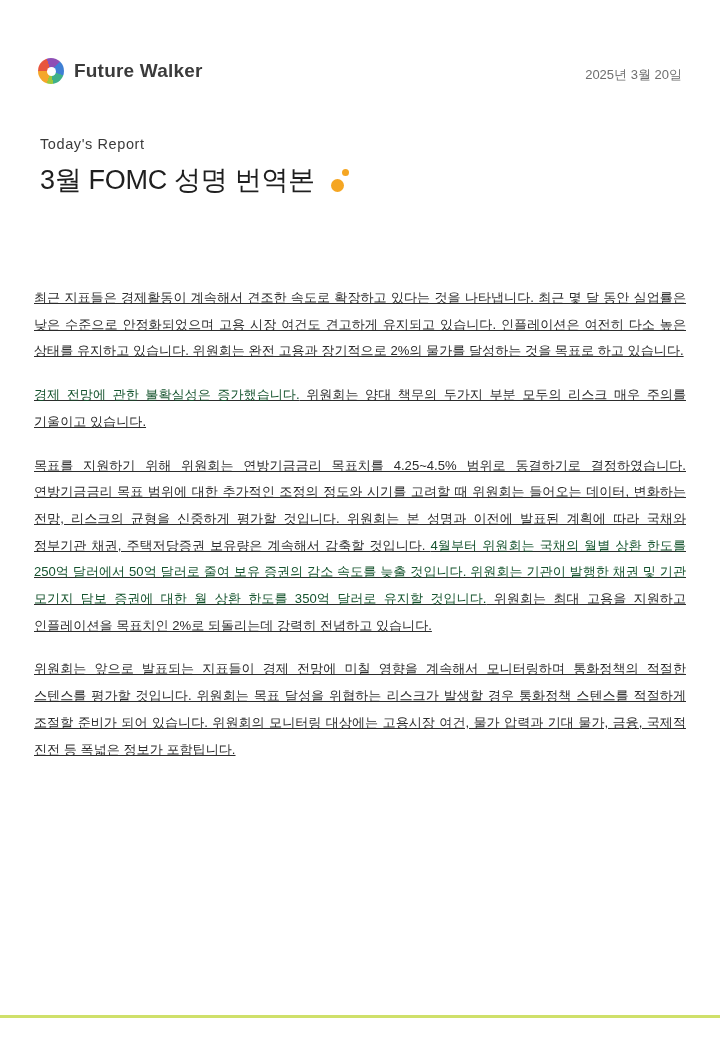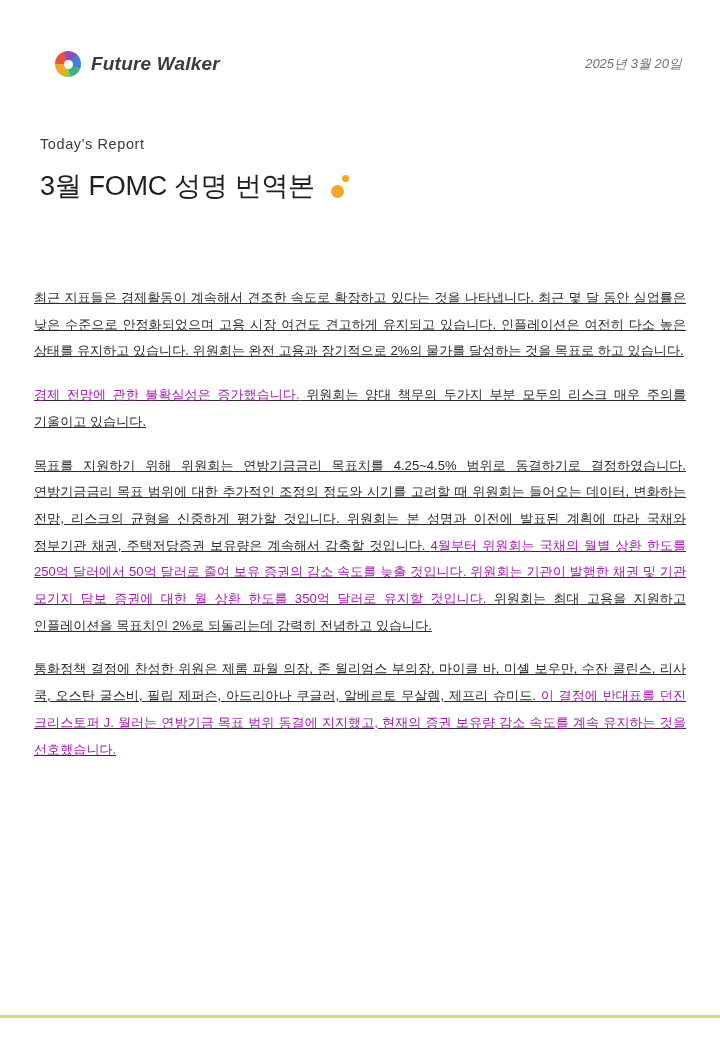--- a/index.html
+++ b/index.html
@@ -11,27 +11,26 @@
     font-family: "Liberation Sans", sans-serif;
     color: #2b2b2b;
     position: relative;
     overflow: hidden;
   }
 
   
   .header {
     position: absolute;
     top: 44px;
-    left: 55px;
+    left: 38px;
     right: 38px;
     height: 40px;
     display: flex;
-    align-items: center;
+    align-items: flex-end;
     justify-content: space-between;
-    font-style: italic;
   }
   .brand {
     display: flex;
     align-items: center;
     gap: 10px;
   }
   .logo-mark {
     width: 26px;
     height: 26px;
     border-radius: 50%;
@@ -70,21 +69,21 @@
   .title-block {
     position: absolute;
     top: 136px;
     left: 40px;
     right: 40px;
   }
   .kicker {
     font-size: 14.5px;
     color: #3a3a3a;
     letter-spacing: 0.6px;
-    margin-bottom: 18px;
+    margin-bottom: 12px;
   }
   .title-row {
     display: flex;
     align-items: center;
     gap: 12px;
   }
   .main-title {
     font-size: 27px;
     font-weight: normal;
     color: #1f1f1f;
@@ -124,21 +123,21 @@
   .para {
     font-size: 13.1px;
     line-height: 2.04;
     color: #2c2c2c;
     margin: 0 0 17px 0;
     text-align: justify;
     word-break: keep-all;
     text-decoration: underline;
   }
   .para:last-child { margin-bottom: 0; }
-  .hl { color: #a21caf; }
+  .hl { color: #14532d; }
 
   
   .footer-rule {
     position: absolute;
     left: 0;
     right: 0;
     bottom: 22px;
     height: 3px;
     background: #cfe06a;
   }
@@ -162,16 +161,16 @@
       <span class="dot-sm"></span>
       <span class="dot-lg"></span>
     </span>
   </div>
 </div>
 
 <div class="content" id="body-content">
     <p class="para"><span>최근 지표들은 경제활동이 계속해서 견조한 속도로 확장하고 있다는 것을 나타냅니다. 최근 몇 달 동안 실업률은 낮은 수준으로 안정화되었으며 고용 시장 여건도 견고하게 유지되고 있습니다. 인플레이션은 여전히 다소 높은 상태를 유지하고 있습니다. 위원회는 완전 고용과 장기적으로 2%의 물가를 달성하는 것을 목표로 하고 있습니다.</span></p>
     <p class="para"><span class="hl">경제 전망에 관한 불확실성은 증가했습니다.</span><span> 위원회는 양대 책무의 두가지 부분 모두의 리스크 매우 주의를 기울이고 있습니다.</span></p>
     <p class="para"><span>목표를 지원하기 위해 위원회는 연방기금금리 목표치를 4.25~4.5% 범위로 동결하기로 결정하였습니다. 연방기금금리 목표 범위에 대한 추가적인 조정의 정도와 시기를 고려할 때 위원회는 들어오는 데이터, 변화하는 전망, 리스크의 균형을 신중하게 평가할 것입니다. 위원회는 본 성명과 이전에 발표된 계획에 따라 국채와 정부기관 채권, 주택저당증권 보유량은 계속해서 감축할 것입니다. </span><span class="hl">4월부터 위원회는 국채의 월별 상환 한도를 250억 달러에서 50억 달러로 줄여 보유 증권의 감소 속도를 늦출 것입니다. 위원회는 기관이 발행한 채권 및 기관 모기지 담보 증권에 대한 월 상환 한도를 350억 달러로 유지할 것입니다.</span><span> 위원회는 최대 고용을 지원하고 인플레이션을 목표치인 2%로 되돌리는데 강력히 전념하고 있습니다.</span></p>
-    <p class="para"><span>통화정책 결정에 찬성한 위원은 제롬 파월 의장, 존 윌리엄스 부의장, 마이클 바, 미셸 보우만, 수잔 콜린스, 리사 쿡, 오스탄 굴스비, 필립 제퍼슨, 아드리아나 쿠글러, 알베르토 무살렘, 제프리 슈미드. </span><span class="hl">이 결정에 반대표를 던진 크리스토퍼 J. 월러는 연방기금 목표 범위 동결에 지지했고, 현재의 증권 보유량 감소 속도를 계속 유지하는 것을 선호했습니다.</span></p>
+    <p class="para"><span>위원회는 앞으로 발표되는 지표들이 경제 전망에 미칠 영향을 계속해서 모니터링하며 통화정책의 적절한 스텐스를 평가할 것입니다. 위원회는 목표 달성을 위협하는 리스크가 발생할 경우 통화정책 스텐스를 적절하게 조절할 준비가 되어 있습니다. 위원회의 모니터링 대상에는 고용시장 여건, 물가 압력과 기대 물가, 금융, 국제적 진전 등 폭넓은 정보가 포함팁니다.</span></p>
   </div>
 
 <div class="footer-rule"></div>
 
 </body></html>

